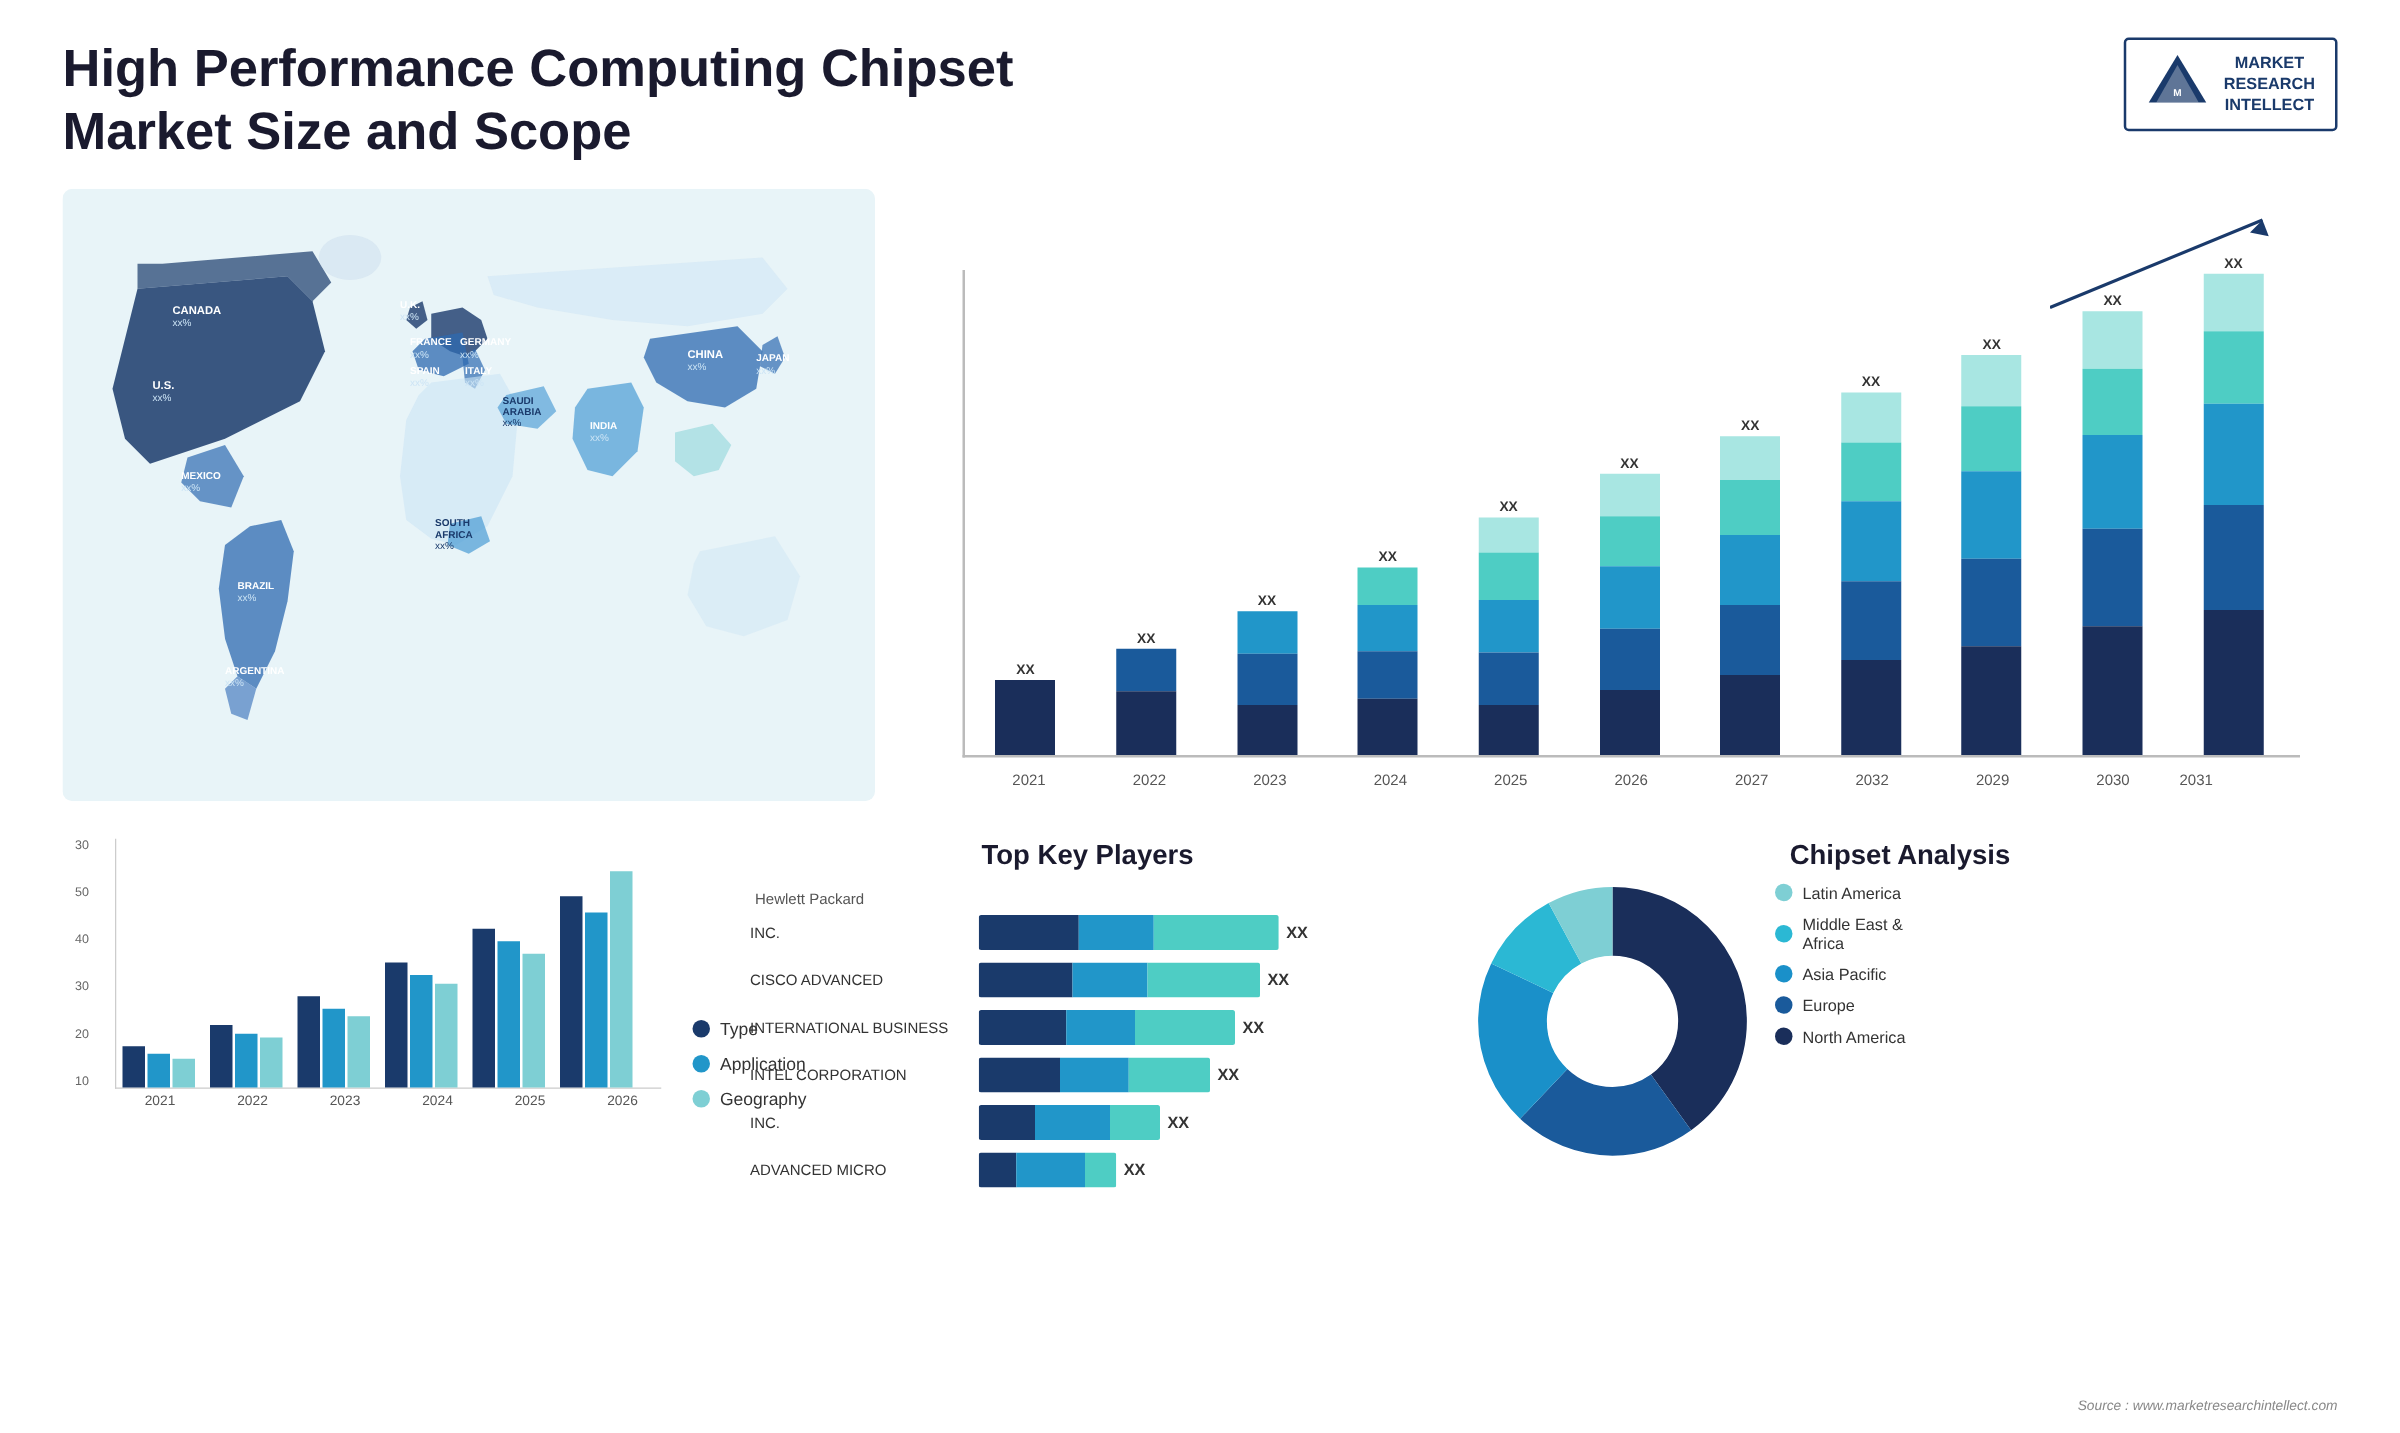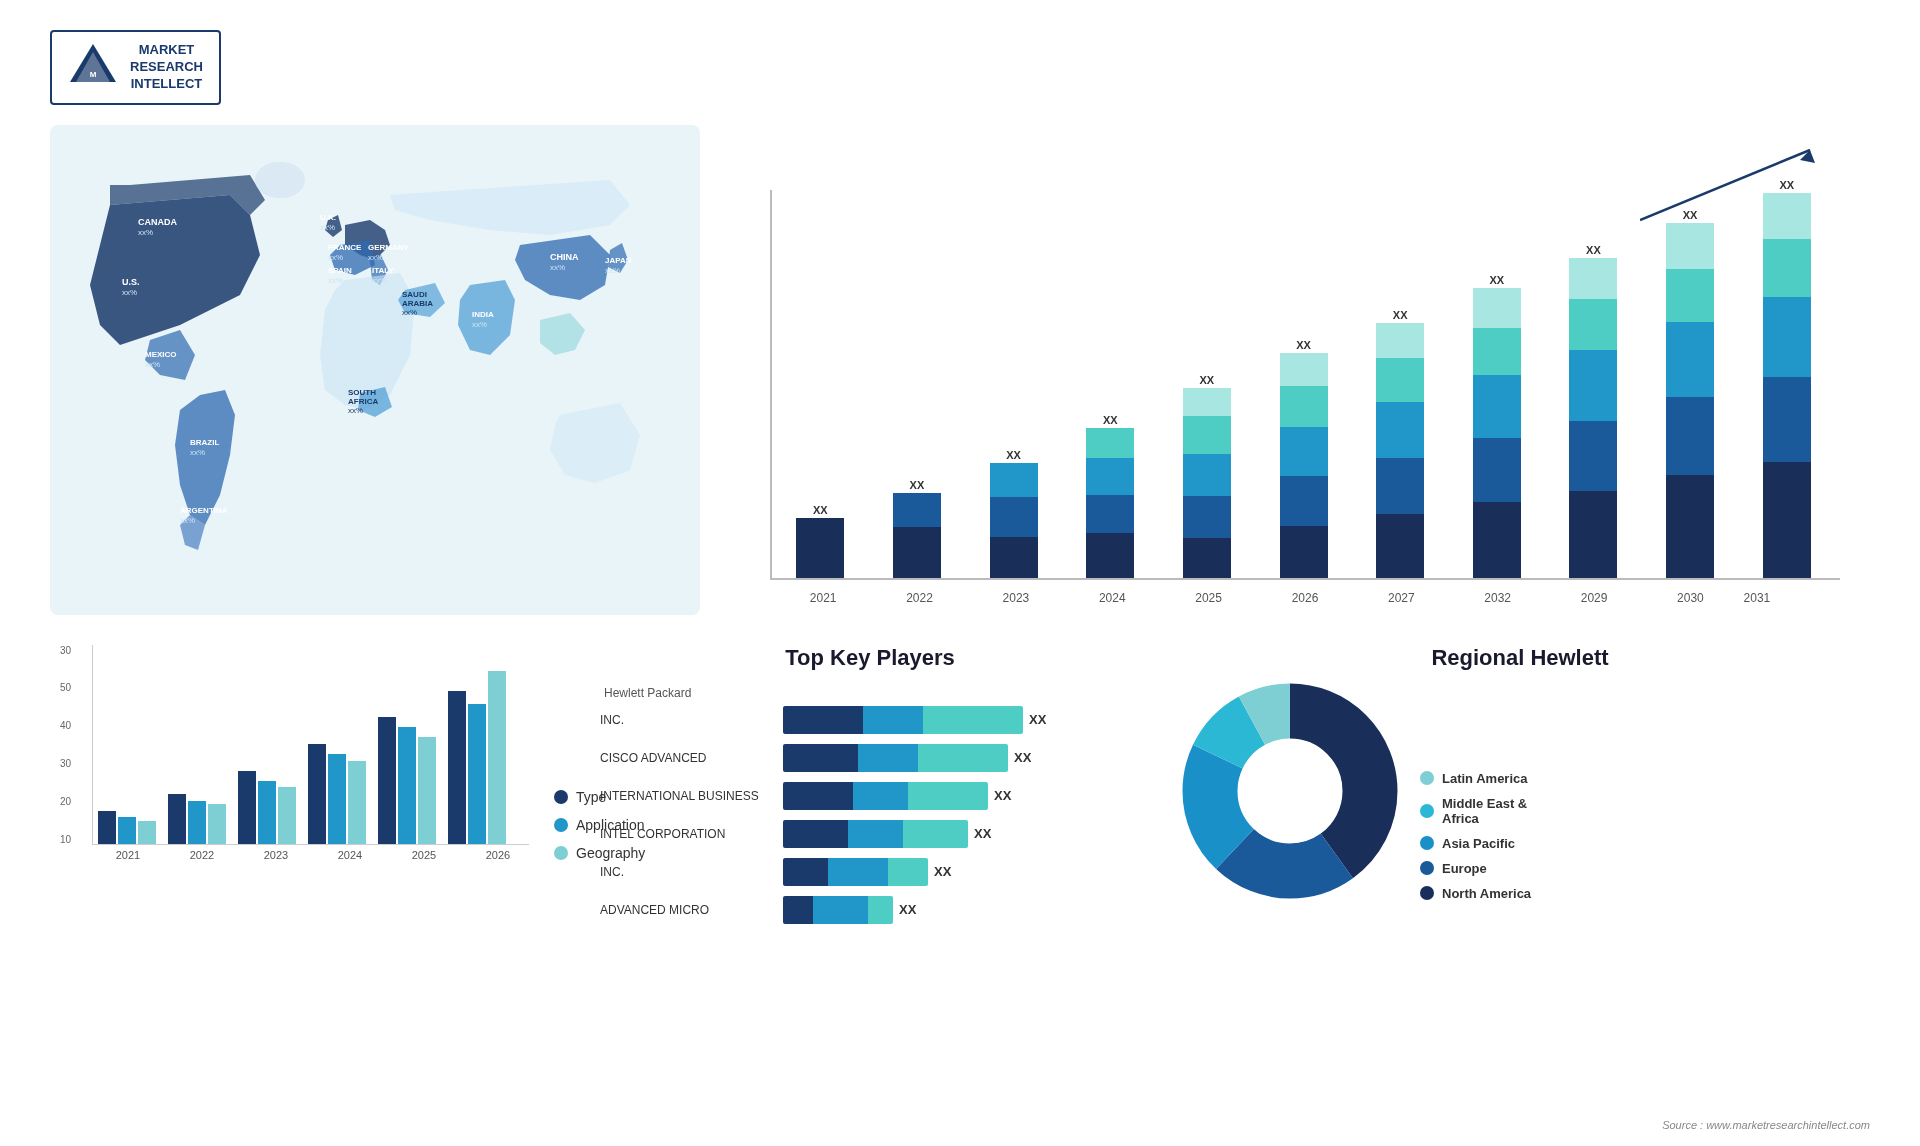--- a/index.html
+++ b/index.html
@@ -159,23 +159,22 @@
     }
     .regional-title {
       font-size: 22px;
       font-weight: 700;
       color: #1a1a2e;
       margin-bottom: 10px;
       text-align: center;
     }
     .donut-container {
       display: flex;
-      align-items: flex-end;
+      align-items: flex-start;
       gap: 20px;
-      font-weight: bold;
     }
     .regional-legend {
       display: flex;
       flex-direction: column;
       gap: 10px;
     }
     .regional-legend-item {
       display: flex;
       align-items: center;
       gap: 8px;
@@ -198,20 +197,21 @@
       color: #888;
       font-style: italic;
     }
   </style>
 </head>
 <body>
 
 <div class="page-container">
 
   <div class="header">
+    <h1 class="page-title">High Performance Computing Chipset Market Size and Scope</h1>
     <div class="logo-area">
       <svg class="logo-icon" viewBox="0 0 50 50">
         <polygon points="25,2 48,40 2,40" fill="#1a3a6b"></polygon>
         <polygon points="25,10 42,40 8,40" fill="white" opacity="0.3"></polygon>
         <text x="25" y="35" text-anchor="middle" font-size="8" fill="white" font-weight="bold">M</text>
       </svg>
       <div class="logo-text">MARKET<br>RESEARCH<br>INTELLECT</div>
     </div>
   </div>
 
@@ -590,21 +590,21 @@
             <div class="player-bar-seg1" style="width:30px;"></div>
             <div class="player-bar-seg2" style="width:55px;"></div>
             <div class="player-bar-seg3" style="width:25px;"></div>
           </div>
           <span class="player-xx">XX</span>
         </div>
       </div>
     </div>
 
     <div class="regional-section">
-      <div class="regional-title">Regional Hewlett</div>
+      <div class="regional-title">Chipset Analysis</div>
       <div class="donut-container">
 
         <svg width="220" height="220" viewBox="0 0 220 220">
 
           <circle cx="110" cy="110" r="80" fill="none" stroke="#1a2e5a" stroke-width="55" stroke-dasharray="200.96 502.4" stroke-dashoffset="0" transform="rotate(-90 110 110)"></circle>
           <circle cx="110" cy="110" r="80" fill="none" stroke="#1a5a9b" stroke-width="55" stroke-dasharray="110.53 502.4" stroke-dashoffset="-200.96" transform="rotate(-90 110 110)"></circle>
           <circle cx="110" cy="110" r="80" fill="none" stroke="#1a90c9" stroke-width="55" stroke-dasharray="100.48 502.4" stroke-dashoffset="-311.49" transform="rotate(-90 110 110)"></circle>
           <circle cx="110" cy="110" r="80" fill="none" stroke="#2bb8d4" stroke-width="55" stroke-dasharray="50.24 502.4" stroke-dashoffset="-411.97" transform="rotate(-90 110 110)"></circle>
           <circle cx="110" cy="110" r="80" fill="none" stroke="#7ecfd4" stroke-width="55" stroke-dasharray="40.19 502.4" stroke-dashoffset="-462.21" transform="rotate(-90 110 110)"></circle>
 

